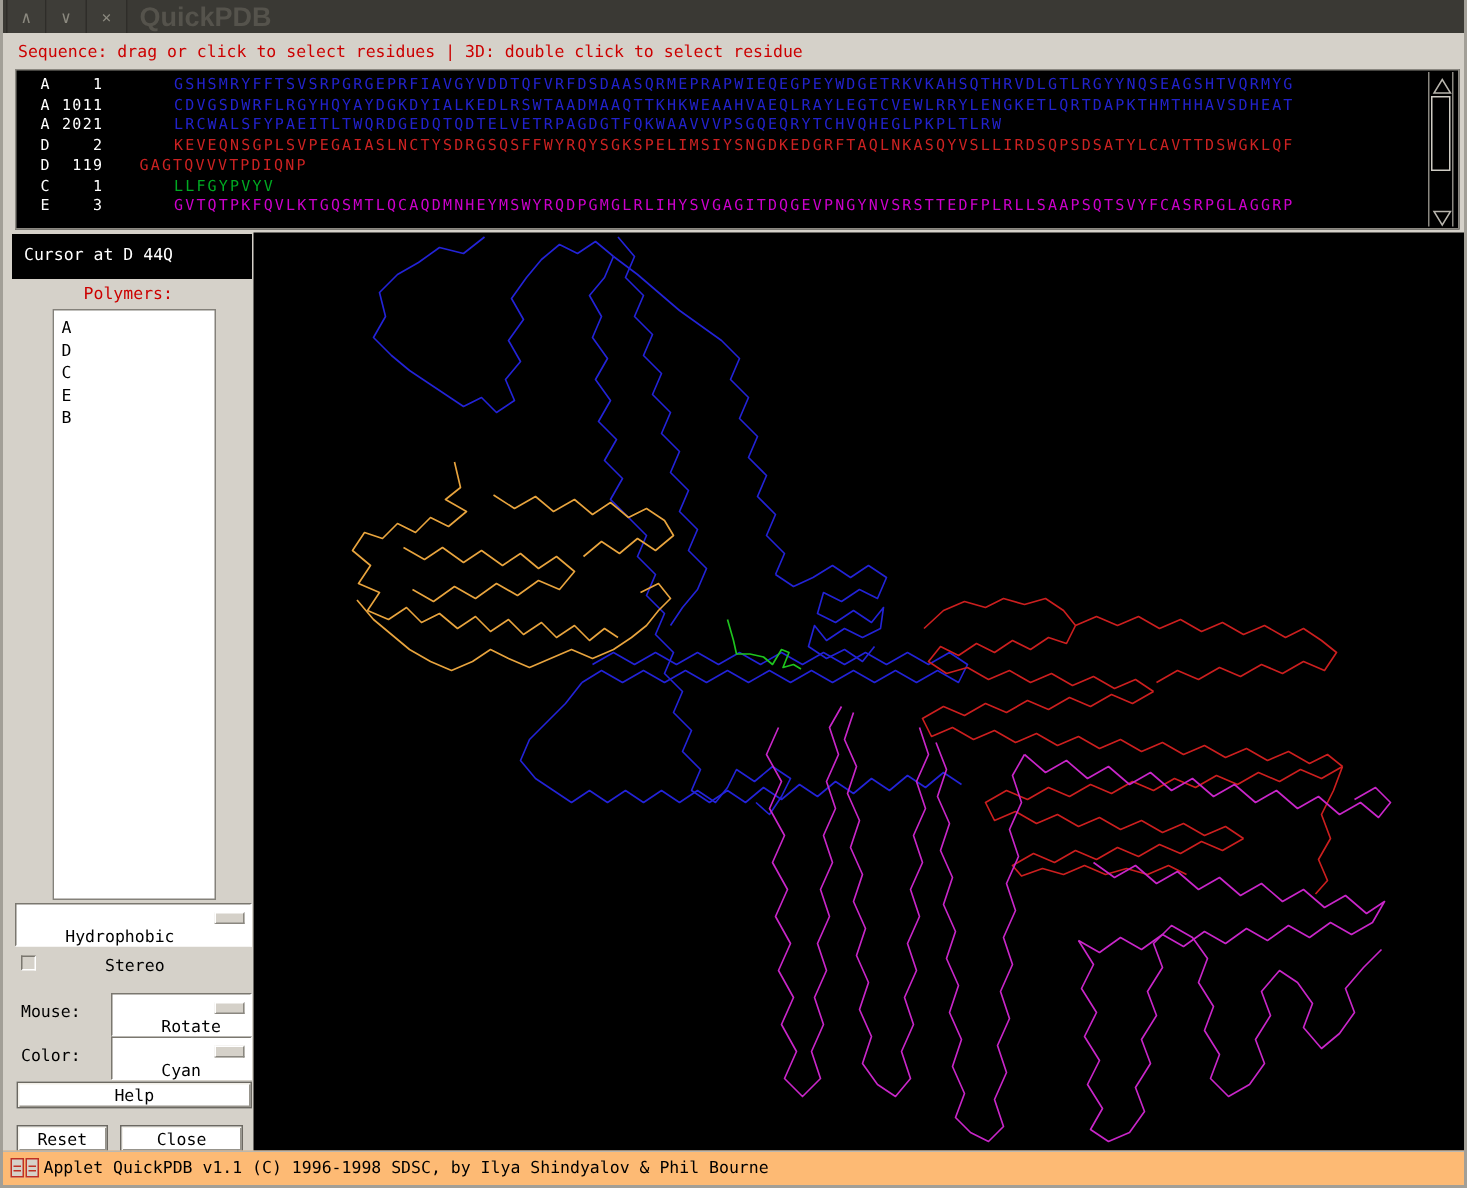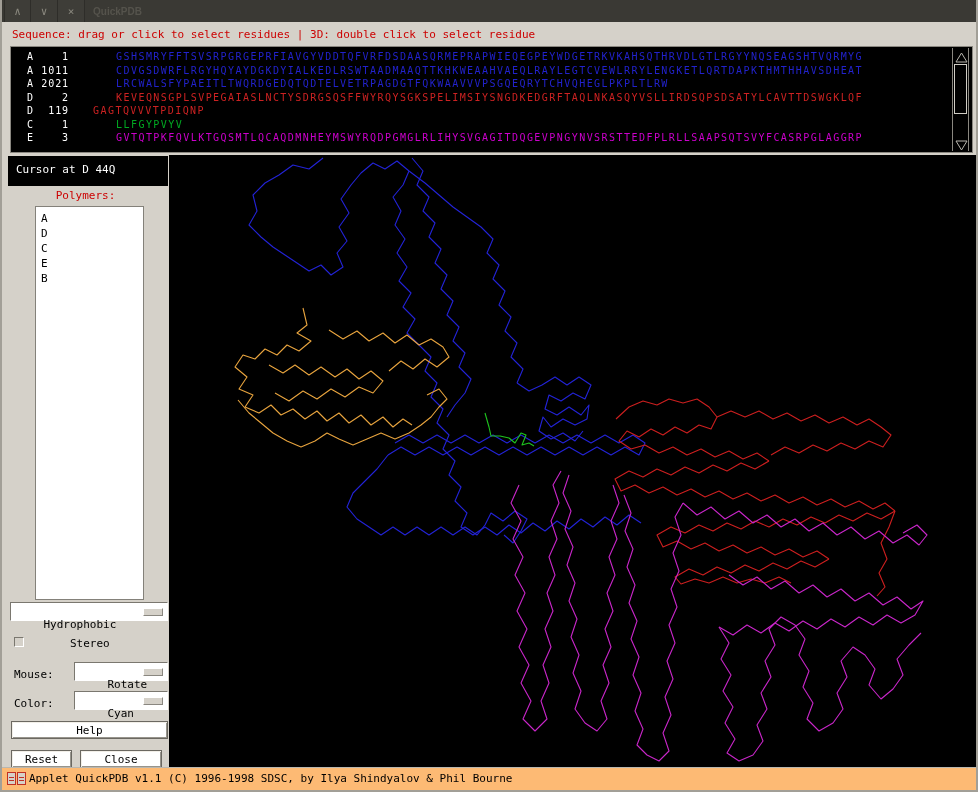--- a/index.html
+++ b/index.html
@@ -8,41 +8,41 @@
     position:relative;width:978px;height:792px;
     background:#d5d1c9;overflow:hidden;
     font-family:"DejaVu Sans Mono",monospace;
     border-left:2px solid #a29f97;border-right:2px solid #a29f97;border-bottom:2px solid #a29f97;
   }
   
   .titlebar{position:absolute;left:-2px;top:0;width:978px;height:22px;background:#3a3934;display:flex;align-items:center;}
   .tb-btn{width:27px;height:22px;display:flex;align-items:center;justify-content:center;
     color:#8b897f;font-size:11px;border-right:1px solid #2e2d29;background:#3e3d38;cursor:default;}
   .tb-btn:first-child{border-left:1px solid #2e2d29;margin-left:4px;}
-  .tb-title{margin-left:8px;font-family:"Liberation Sans",sans-serif;font-weight:bold;font-size:10px;color:#55534c;}
+  .tb-title{margin-left:8px;font-family:"Liberation Sans",sans-serif;font-weight:bold;font-size:18px;color:#55534c;}
   
   .instr{position:absolute;left:10px;top:28px;font-size:11px;color:#cc0000;white-space:pre;}
   
   .seqpanel{position:absolute;left:8px;top:46px;width:963px;height:107px;background:#000;border:1px solid #8a8780;}
   .seqrows{position:absolute;left:0;top:3px;right:24px;}
   .seq-row{display:flex;height:13.5px;line-height:13.5px;font-size:10px;white-space:pre;}
   .seq-chain{color:#fff;width:12px;margin-left:16px;}
   .seq-num{color:#fff;width:30px;text-align:right;letter-spacing:0.9px;}
   .seq-seq{margin-left:47px;letter-spacing:1.45px;}
   .sb-col{position:absolute;top:1px;bottom:1px;right:3px;width:17px;border-left:1px solid #8a8780;border-right:1px solid #8a8780;}
   .sb-up{position:absolute;top:1px;left:1px;right:1px;height:13px;}
   .sb-thumb{position:absolute;top:16px;left:1px;right:1px;height:50px;border:1px solid #cfcCC4;border:1px solid #cfccc4;}
   .sb-down{position:absolute;bottom:1px;left:1px;right:1px;height:13px;}
   
   .cursorbox{position:absolute;left:6px;top:156px;width:160px;height:30px;background:#000;color:#fff;
     font-size:11px;padding:7px 0 16px 8px;white-space:pre;}
   .polymers-label{position:absolute;left:0;top:189px;width:167px;text-align:center;font-size:11px;color:#cc0000;}
   .listbox{position:absolute;left:33px;top:206px;width:109px;height:394px;background:#fff;border:1px solid #84817a;}
   .list-item{font-size:11px;line-height:15px;padding-left:5px;color:#000;}
-  .awt-select{position:absolute;background:#fff;height:19px;font-size:11px;color:#000;
+  .awt-select{position:absolute;background:#fff;height:29px;font-size:11px;color:#000;
     border-top:1px solid #7a776f;border-left:1px solid #7a776f;border-bottom:1px solid #fff;border-right:1px solid #fff;
     padding:2px 0 0 6px;white-space:pre;}
   .sel-btn{position:absolute;right:4px;top:5px;width:20px;height:8px;background:#d5d1c9;
     border-top:1px solid #fff;border-left:1px solid #fff;border-bottom:1px solid #8a8780;border-right:1px solid #8a8780;}
   .label{position:absolute;font-size:11px;color:#000;white-space:pre;}
   .checkbox{position:absolute;left:12px;top:637px;width:10px;height:10px;background:#d5d1c9;
     border-top:1px solid #7a776f;border-left:1px solid #7a776f;border-bottom:1px solid #fff;border-right:1px solid #fff;}
   .btn{position:absolute;background:#ffffff;border:1px solid #6b6861;
     box-shadow:inset 1px 1px 0 #f2efe8, inset -1px -1px 0 #97948c;
     font-family:"DejaVu Sans Mono",monospace;font-size:11px;color:#000;

